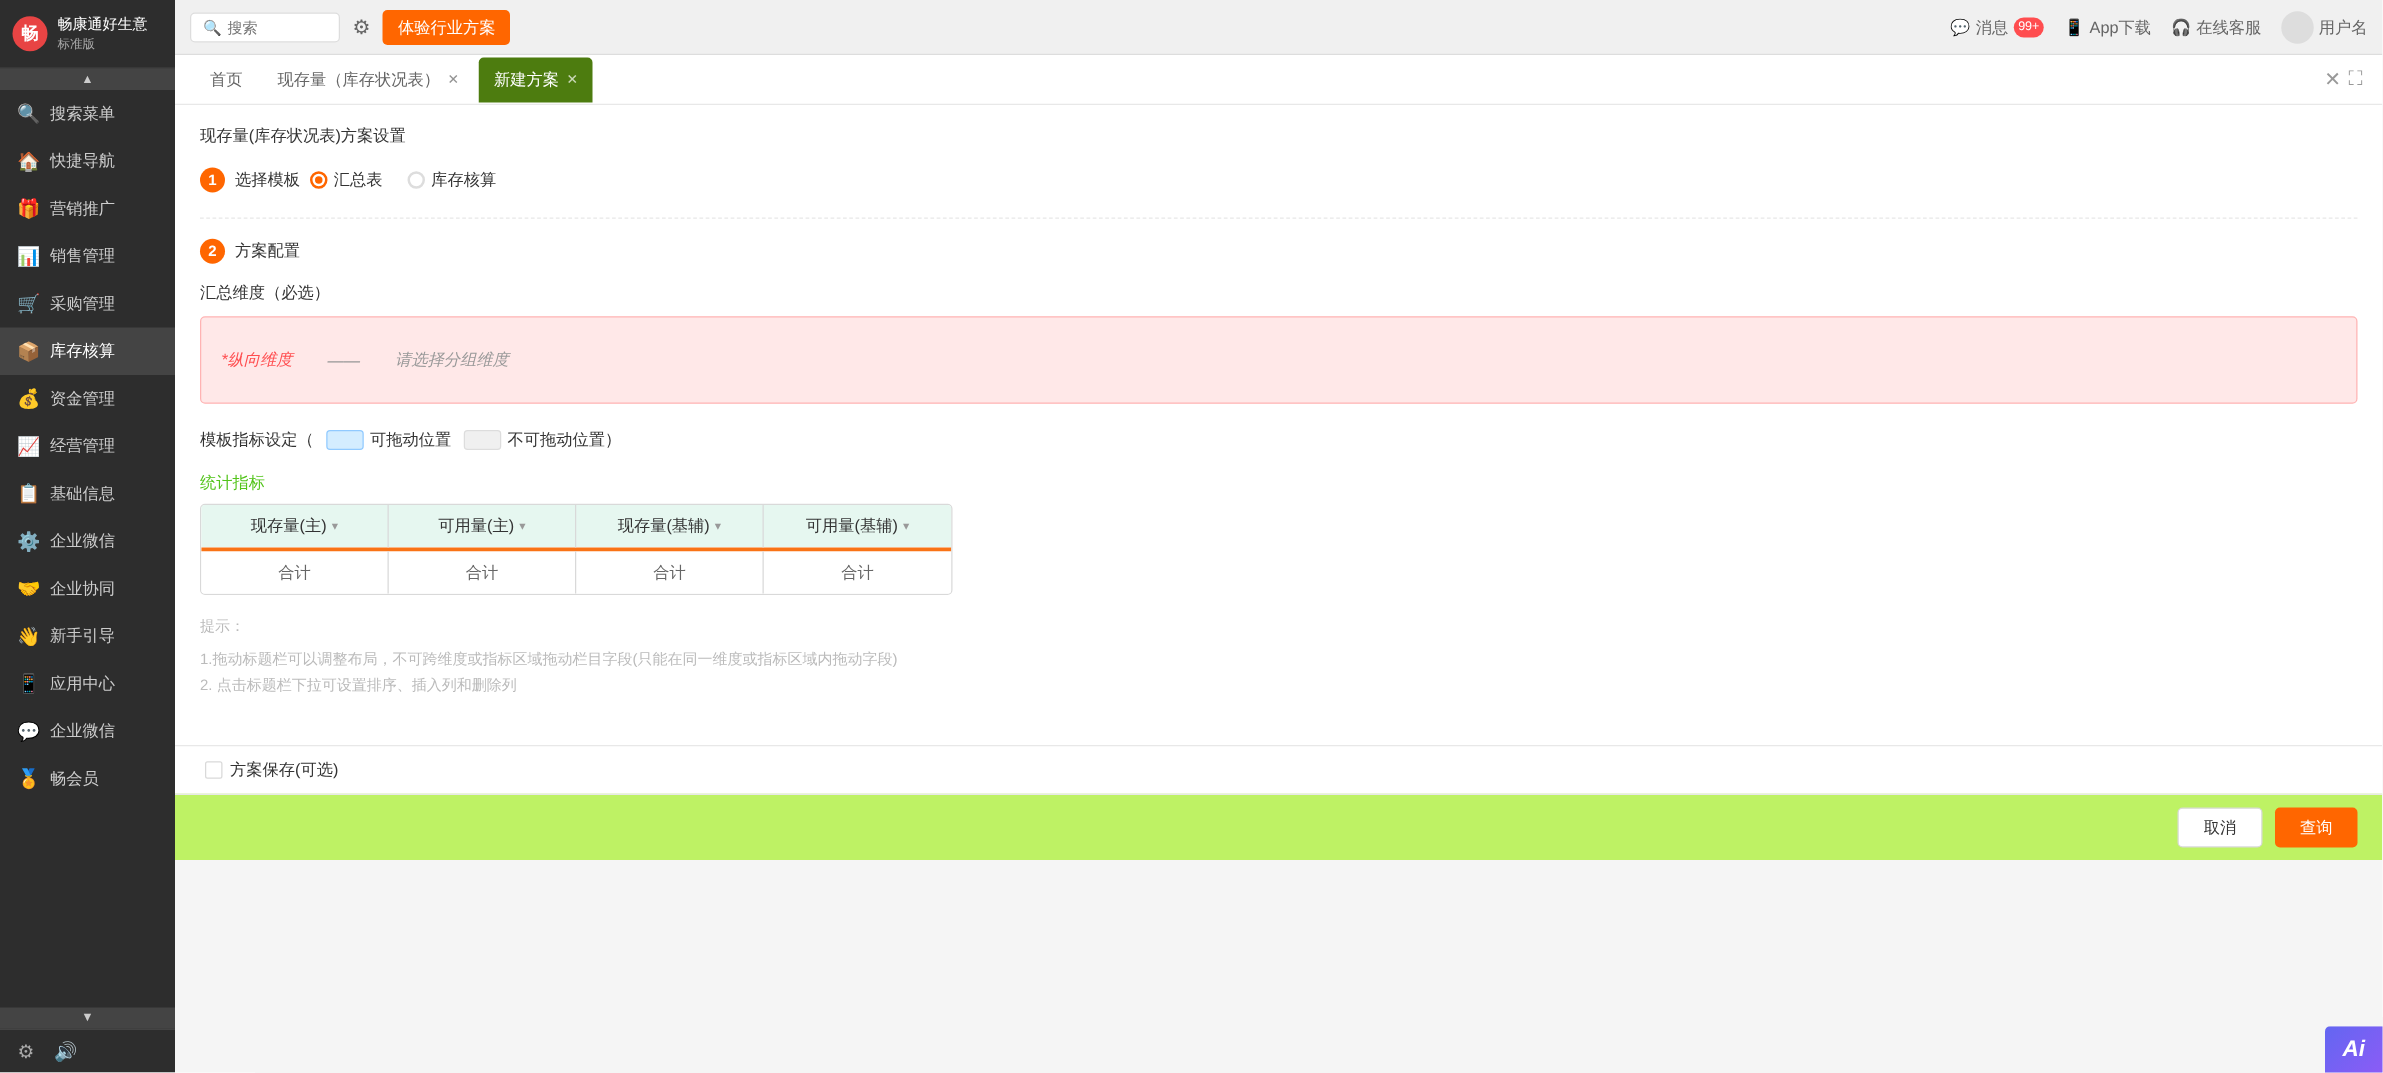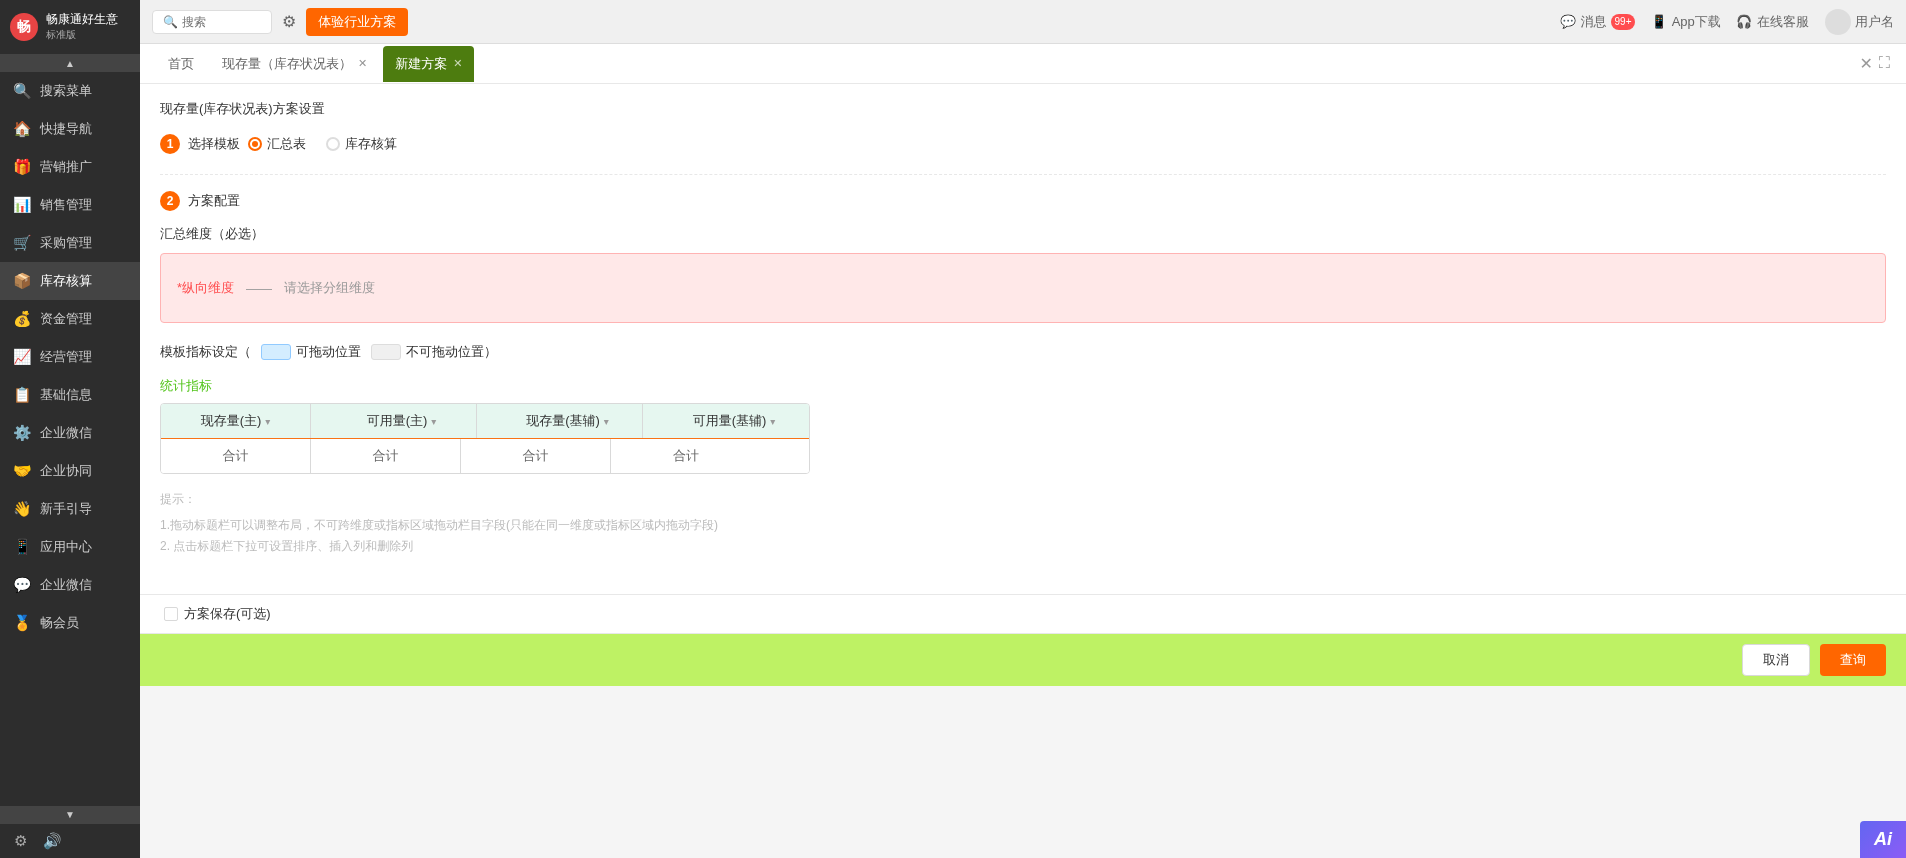--- a/index.html
+++ b/index.html
@@ -309,22 +309,23 @@
 
     
     .dimension-area {
       background: #ffe8e8;
       border: 1px solid #ffb3b3;
       border-radius: 4px;
       padding: 20px 16px;
       margin-bottom: 16px;
       display: flex;
       align-items: center;
-      gap: 4px;
+      gap: 20px;
       min-height: 70px;
+      font-style: italic;
     }
     .dim-required {
       color: #ff4d4f;
       font-size: 13px;
     }
     .dim-arrow {
       color: #999;
       font-size: 13px;
       margin: 0 8px;
     }
@@ -369,26 +370,25 @@
     }
     .stats-table {
       border: 1px solid #d9d9d9;
       border-radius: 4px;
       overflow: hidden;
       display: inline-block;
     }
     .stats-header-row {
       display: flex;
       background: #e6f7f0;
-      gap: 16px;
     }
     .stats-body-row {
       display: flex;
       background: #fff;
-      border-top: 1px solid #f97316;
+      border-top: 3px solid #f97316;
     }
     .stats-cell {
       width: 150px;
       padding: 8px 12px;
       display: flex;
       align-items: center;
       justify-content: center;
       gap: 4px;
       border-right: 1px solid #d9d9d9;
       font-size: 13px;

